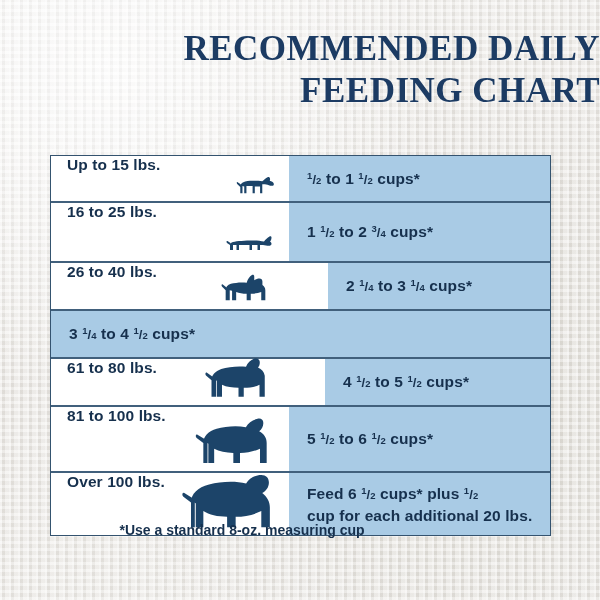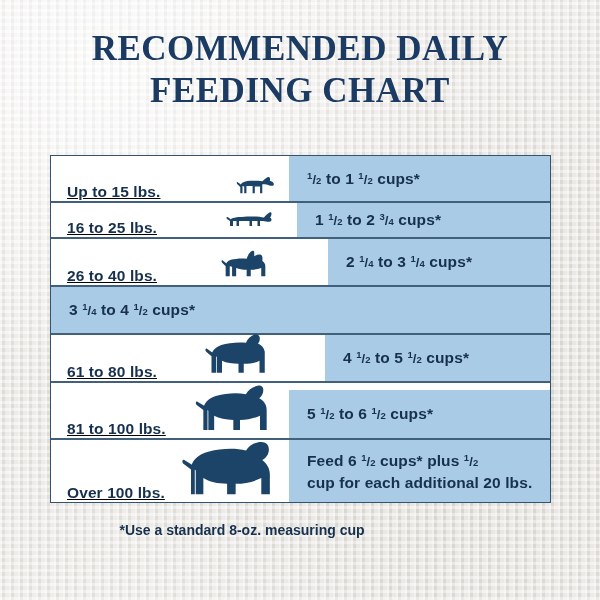--- a/index.html
+++ b/index.html
@@ -28,21 +28,21 @@
       linear-gradient(160deg, #efedea 0%, #e6e3de 45%, #eceae6 100%);
     box-sizing: border-box;
   }
 
   
   #title {
     position: absolute;
     top: 28px;
     left: 0;
     width: 600px;
-    text-align: center;
+    text-align: right;
     color: #1c3b63;
     font-family: "Liberation Serif", serif;
     font-weight: bold;
     font-size: 35px;
     line-height: 42px;
     letter-spacing: 0.5px;
   }
   #title .tline { display: block; white-space: nowrap; }
 
   
@@ -62,25 +62,24 @@
     border-bottom: 2px solid #41607c;
     background: #ffffff;
   }
   .row:last-child { border-bottom: none; }
 
   .cell-weight {
     width: 238px;
     flex: 0 0 238px;
     background: #ffffff;
     display: flex;
-    align-items: flex-end;
+    align-items: flex-start;
     position: relative;
     box-sizing: border-box;
     padding-left: 16px;
-    text-decoration: underline;
   }
   .weight-label {
     color: #16304d;
     font-size: 15.5px;
     font-weight: bold;
     letter-spacing: 0.1px;
     white-space: nowrap;
   }
   .dog-wrap {
     position: absolute;
@@ -156,21 +155,21 @@
           <span class="dog-wrap">
             <svg width="44" height="27" viewBox="0 0 100 60" preserveAspectRatio="xMidYMax meet" aria-hidden="true">
               <path d="M12,49 L12,35 C12,30 14,26 19,24 C24,22 32,21 40,21 C48,21 56,21 62,22 C66,19 70,15 74,13 C76,12 78,12 79,14 C80,16 80,19 79,21 C83,22 87,24 88,27 C89,30 87,32 84,32 L80,32 C78,32 76,31 74,30 C70,29 66,29 62,29 L62,49 L57,49 L57,34 L45,34 L45,49 L40,49 L40,33 L26,33 L26,49 L21,49 L21,34 L17,33 L17,49 Z M12,35 L5,28 C3,26 4,23 6,24 L13,29 Z" fill="#1c4469"></path>
             </svg>
           </span>
         </div>
         <div class="cell-amount">
           <span class="amount-label"><span><span class="frac"><sup>1</sup><span class="sl">/</span><sub>2</sub></span> to 1 <span class="frac"><sup>1</sup><span class="sl">/</span><sub>2</sub></span> cups*</span></span>
         </div>
       </div>
-      <div class="row" style="height: 36px; gap: 8px;">
+      <div class="row" style="height: 60px;">
         <div class="cell-weight">
           <span class="weight-label">16 to 25 lbs.</span>
           <span class="dog-wrap">
             <svg width="56" height="30" viewBox="0 0 100 60" preserveAspectRatio="xMidYMax meet" aria-hidden="true">
               <path d="M8,44 L8,34 C8,31 10,29 14,28 C22,26 38,25 54,25 C62,25 70,26 76,27 C79,23 83,19 87,17 C89,16 91,17 91,19 C91,22 90,25 88,27 C91,29 92,32 90,34 C88,36 84,36 80,35 C76,34 72,34 68,34 L68,44 L63,44 L63,34 L52,34 L52,44 L47,44 L47,34 L26,34 L26,44 L21,44 L21,34 L14,34 L14,44 Z M8,34 L2,30 C0,28 1,25 3,26 L9,30 Z" fill="#1c4469"></path>
             </svg>
           </span>
         </div>
         <div class="cell-amount">
           <span class="amount-label"><span>1 <span class="frac"><sup>1</sup><span class="sl">/</span><sub>2</sub></span> to 2 <span class="frac"><sup>3</sup><span class="sl">/</span><sub>4</sub></span> cups*</span></span>
@@ -200,21 +199,21 @@
           <span class="dog-wrap">
             <svg width="78" height="45" viewBox="0 0 100 60" preserveAspectRatio="xMidYMax meet" aria-hidden="true">
               <path d="M12,53 L12,31 C12,24 17,19 25,16 C34,13 47,12 58,13 C60,8 64,4 69,2 C72,1 75,2 76,5 C77,8 76,12 74,14 C79,16 82,20 83,25 L83,53 L76,53 L76,37 C70,40 63,41 55,41 L55,53 L48,53 L48,41 C40,41 32,40 26,37 L26,53 L19,53 L19,32 L18,31 L18,53 Z M12,31 L5,25 C3,23 4,20 6,21 L13,26 Z" fill="#1c4469"></path>
             </svg>
           </span>
         </div>
         <div class="cell-amount">
           <span class="amount-label"><span>4 <span class="frac"><sup>1</sup><span class="sl">/</span><sub>2</sub></span> to 5 <span class="frac"><sup>1</sup><span class="sl">/</span><sub>2</sub></span> cups*</span></span>
         </div>
       </div>
-      <div class="row" style="height: 50px; margin-top: 7px;">
+      <div class="row" style="height: 66px;">
         <div class="cell-weight">
           <span class="weight-label">81 to 100 lbs.</span>
           <span class="dog-wrap">
             <svg width="88" height="50" viewBox="0 0 100 60" preserveAspectRatio="xMidYMax meet" aria-hidden="true">
               <path d="M12,54 L12,30 C12,22 18,16 28,13 C38,10 52,9 63,11 C66,6 71,2 77,1 C81,0 84,2 84,6 C84,10 82,14 79,16 C85,19 88,24 88,30 L88,54 L80,54 L80,37 C73,40 65,42 56,42 L56,54 L48,54 L48,42 C39,42 31,40 25,37 L25,54 L18,54 L18,31 L17,30 L17,54 Z M12,30 L4,24 C2,22 3,19 5,20 L13,25 Z" fill="#1c4469"></path>
             </svg>
           </span>
         </div>
         <div class="cell-amount">
           <span class="amount-label"><span>5 <span class="frac"><sup>1</sup><span class="sl">/</span><sub>2</sub></span> to 6 <span class="frac"><sup>1</sup><span class="sl">/</span><sub>2</sub></span> cups*</span></span>

